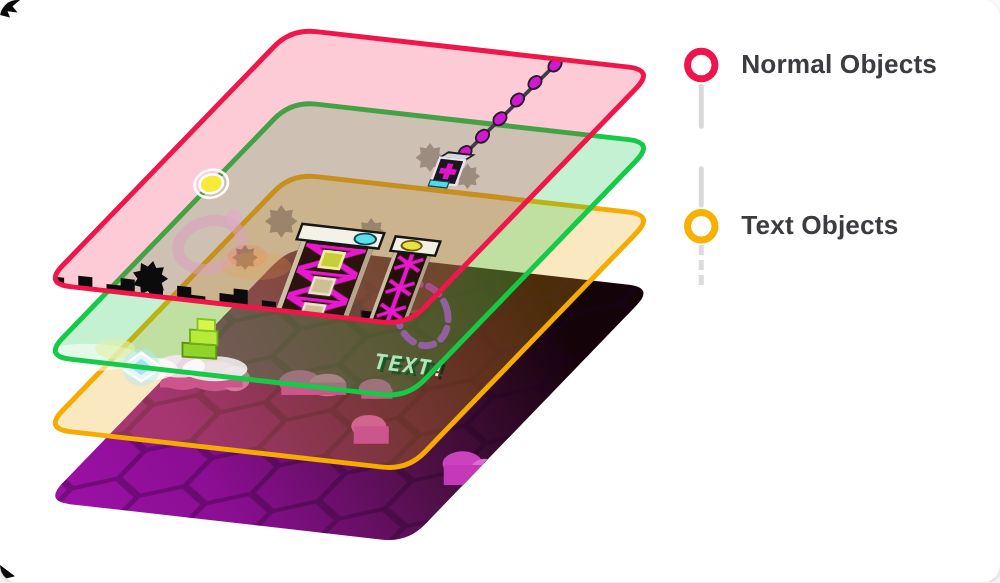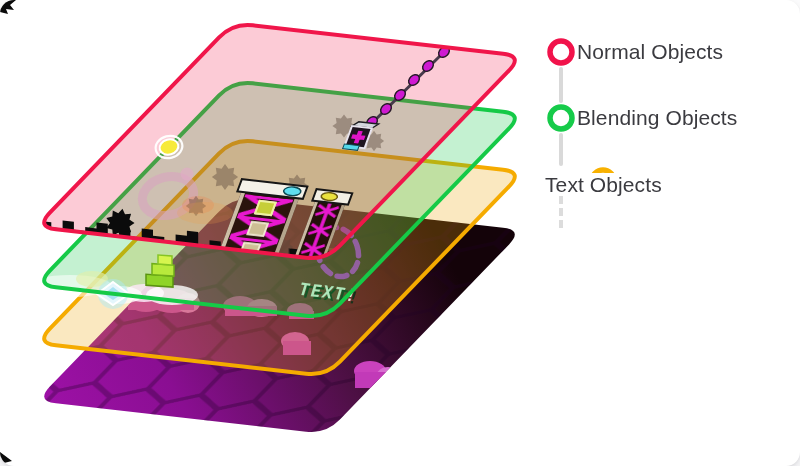--- a/index.html
+++ b/index.html
@@ -2,21 +2,21 @@
 <html><head>
 <meta charset="utf-8">
 <style>
   html,body{margin:0;padding:0;background:#ffffff;font-family:"Liberation Sans",sans-serif;}
   .card{position:relative;width:800px;height:466px;background:#ffffff;border-radius:14px;
         box-shadow:0 8px 22px rgba(40,40,70,.16),0 1px 3px rgba(0,0,0,.08);overflow:hidden;}
   svg{display:block;}
   .diagram-svg{position:absolute;left:0;top:0;}
   .legend{position:absolute;left:0;top:0;width:800px;height:466px;pointer-events:none;}
   .legend-item{position:absolute;left:545px;display:flex;align-items:center;height:32px;}
-  .legend-label{font-size:21px;font-weight:400;color:#3b3b40;letter-spacing:.1px;white-space:nowrap;}
+  .legend-label{margin-left:16px;font-size:21px;font-weight:700;color:#3b3b40;letter-spacing:.1px;white-space:nowrap;}
   .conn{position:absolute;left:559px;width:4px;background:#d9d9d9;border-radius:2px;}
   .conn-dashed{position:absolute;left:559px;width:0;border-left:4px dashed #dcdcdc;}
   .t{font-family:"DejaVu Sans Mono",monospace;font-weight:bold;font-size:17px;letter-spacing:1.5px;}
 </style>
 </head>
 <body>
 
 <div class="card">
 
 <svg class="diagram-svg" width="800" height="466" viewBox="0 0 800 466">
@@ -173,27 +173,21 @@
   <div class="conn" style="top:67px;height:36px;"></div>
   <div class="conn" style="top:133px;height:33px;"></div>
   <div class="conn-dashed" style="top:196px;height:32px;"></div>
 
   <div class="legend-item" style="top:36px;">
     <svg width="32" height="32">
       <circle cx="16" cy="16" r="11" fill="#ffffff" stroke-width="5.5" stroke="#f1134b"></circle>
     </svg>
     <span class="legend-label">Normal Objects</span>
   </div>
-  <div class="legend-item" style="top:102px;">
-    <svg width="32" height="32">
-      <circle cx="16" cy="16" r="11" fill="#ffffff" stroke-width="5.5" stroke="#16cb4a"></circle>
-    </svg>
-    <span class="legend-label">Blending Objects</span>
-  </div>
-  <div class="legend-item" style="top:165px;flex-direction:column;">
+  <div class="legend-item" style="top:165px;">
     <svg width="32" height="32">
       <circle cx="16" cy="16" r="11" fill="#ffffff" stroke-width="5.5" stroke="#f8b100"></circle>
     </svg>
     <span class="legend-label">Text Objects</span>
   </div>
 </div>
 
 </div>
 
 </body></html>

